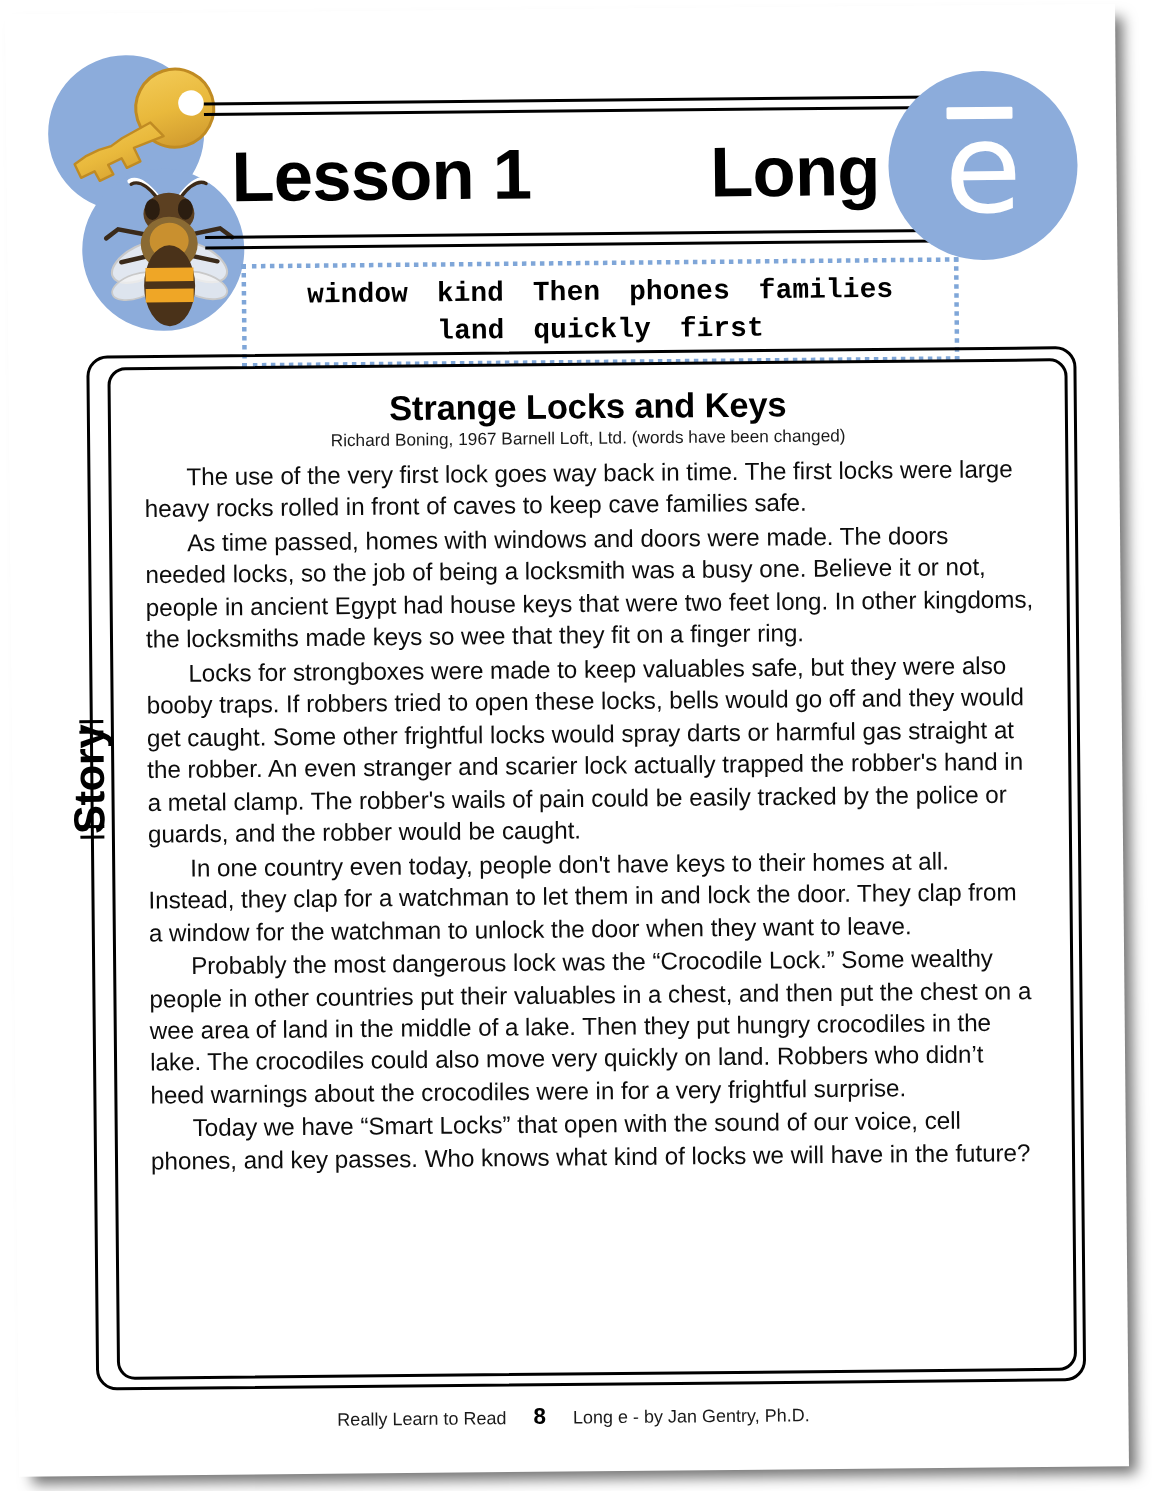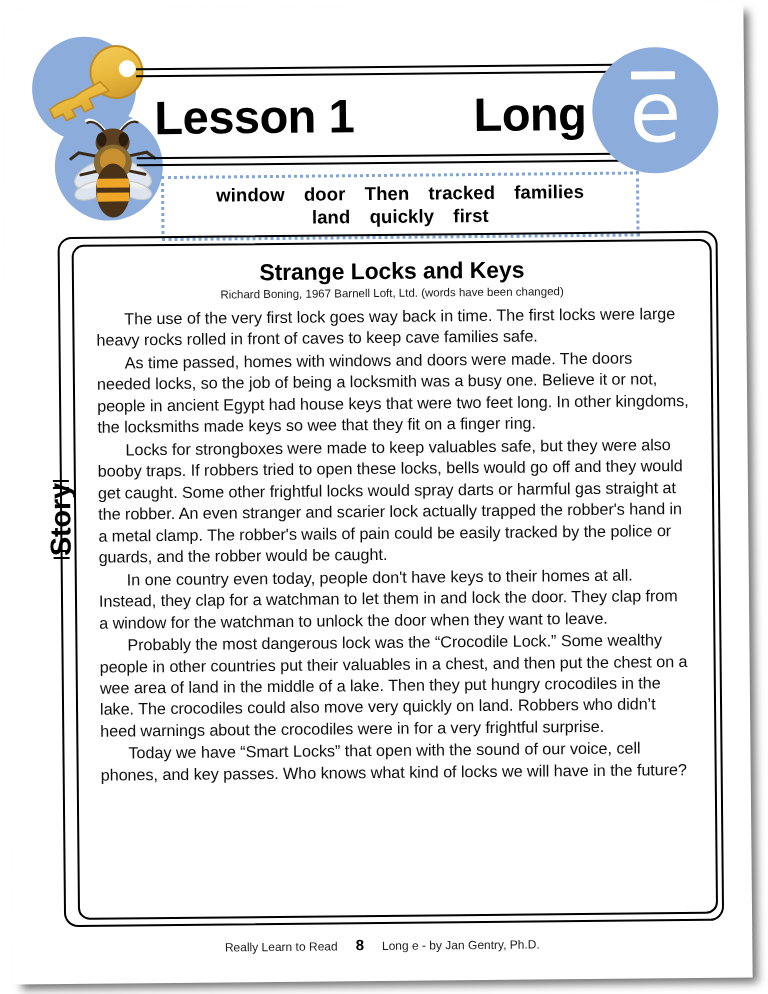--- a/index.html
+++ b/index.html
@@ -150,21 +150,21 @@
     padding: 6px 10px 8px 10px;
     text-align: center;
   }
   .word-line {
     font-size: 18.5px;
     font-weight: bold;
     color: #000;
     line-height: 1.22;
     letter-spacing: 0.1px;
   }
-  .word-line .w { margin: 0 7px; }
+  .word-line .w { margin: 0 7px; font-family: Liberation Mono, monospace; }
 
   
   #story-outer {
     position: absolute;
     left: 52px;
     top: 228px;
     width: 660px;
     height: 690px;
     border: 2px solid #000;
     border-radius: 14px;
@@ -322,23 +322,23 @@
       <div id="vowel-badge">
         <div id="vowel-stack">
           <div id="vowel-macron"></div>
           <div id="vowel-letter">e</div>
         </div>
       </div>
 
       <div id="word-bank">
         <div class="word-line">
           <span class="w">window</span>
-          <span class="w">door</span>
+          <span class="w">kind</span>
           <span class="w">Then</span>
-          <span class="w">tracked</span>
+          <span class="w">phones</span>
           <span class="w">families</span>
         </div>
         <div class="word-line">
           <span class="w">land</span>
           <span class="w">quickly</span>
           <span class="w">first</span>
         </div>
       </div>
 
       <div id="story-outer"></div>

